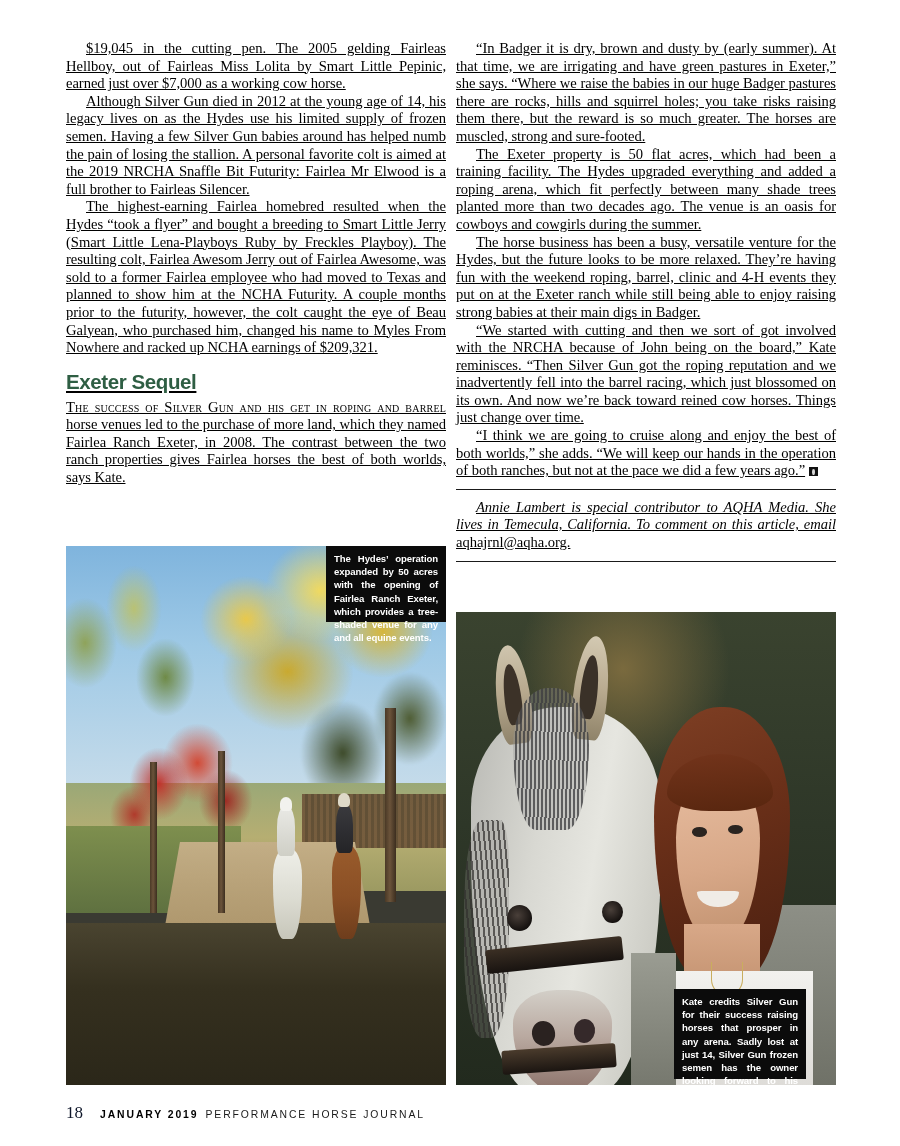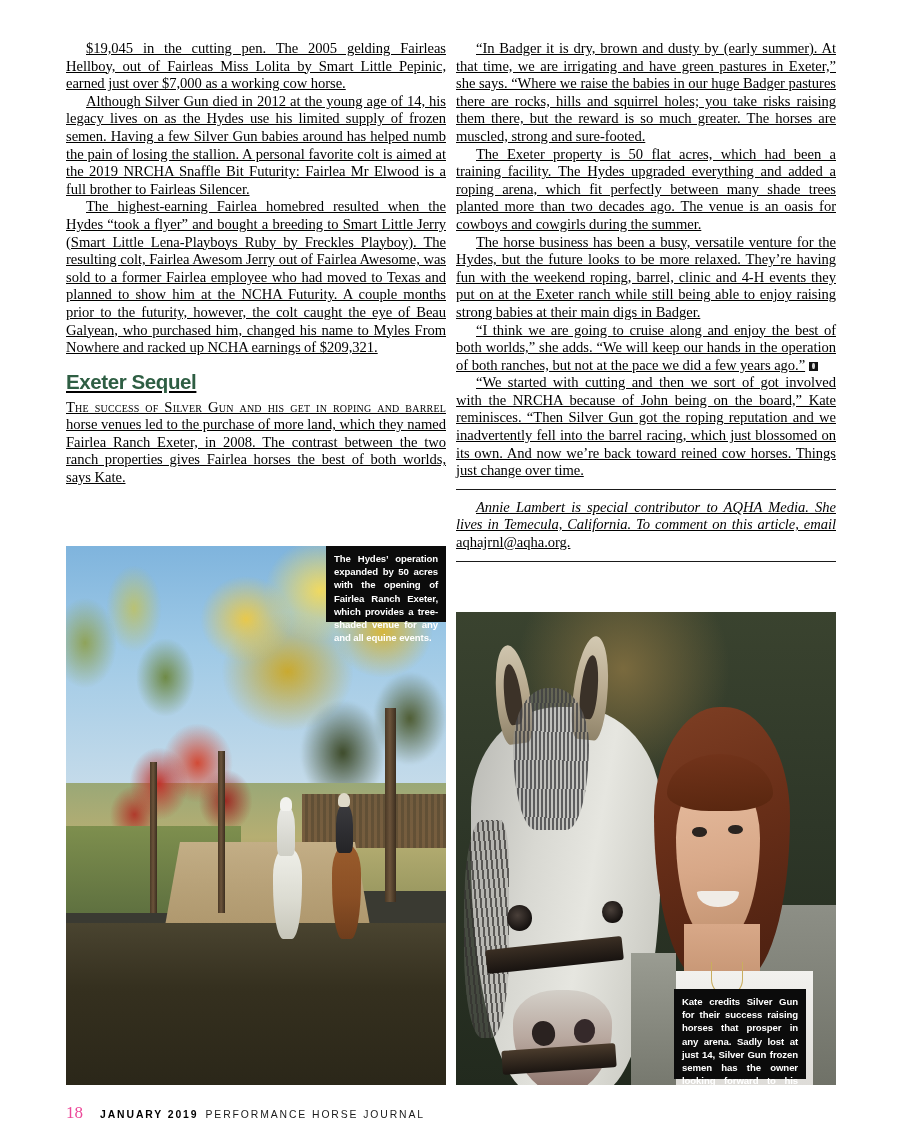--- a/index.html
+++ b/index.html
@@ -395,21 +395,21 @@
     left: 66px;
     top: 1104px;
     display: flex;
     align-items: baseline;
     white-space: nowrap;
   }
   .folio {
     font-family: "Liberation Serif", serif;
     font-size: 17px;
     line-height: 17px;
-    color: #ec4899;
+    color: #0f172a;
   }
   .folio-month {
     font-family: "Liberation Sans", sans-serif;
     font-weight: bold;
     font-size: 10.4px;
     letter-spacing: 1.9px;
     margin-left: 17px;
     color: #000;
   }
   .folio-pub {
@@ -433,22 +433,22 @@
 
     <h2 class="section-head">Exeter Sequel</h2>
 
     <p class="no-indent"><span class="smallcaps">The success of Silver Gun and his get in roping and barrel</span><span> horse venues led to the purchase of more land, which they named Fairlea Ranch Exeter, in 2008. The contrast between the two ranch properties gives Fairlea horses the best of both worlds, says Kate.</span></p>
   </div>
 
   <div class="col col-right">
     <p>“In Badger it is dry, brown and dusty by (early summer). At that time, we are irrigating and have green pastures in Exeter,” she says. “Where we raise the babies in our huge Badger pastures there are rocks, hills and squirrel holes; you take risks raising them there, but the reward is so much greater. The horses are muscled, strong and sure-footed.</p>
     <p>The Exeter property is 50 flat acres, which had been a training facility. The Hydes upgraded everything and added a roping arena, which fit perfectly between many shade trees planted more than two decades ago. The venue is an oasis for cowboys and cowgirls during the summer.</p>
     <p>The horse business has been a busy, versatile venture for the Hydes, but the future looks to be more relaxed. They’re having fun with the weekend roping, barrel, clinic and 4-H events they put on at the Exeter ranch while still being able to enjoy raising strong babies at their main digs in Badger.</p>
+    <p>“We started with cutting and then we sort of got involved with the NRCHA because of John being on the board,” Kate reminisces. “Then Silver Gun got the roping reputation and we inadvertently fell into the barrel racing, which just blossomed on its own. And now we’re back toward reined cow horses. Things just change over time.</p>
     <p><span>“I think we are going to cruise along and enjoy the best of both worlds,” she adds. “We will keep our hands in the operation of both ranches, but not at the pace we did a few years ago.”</span><span class="endmark"></span></p>
-    <p>“We started with cutting and then we sort of got involved with the NRCHA because of John being on the board,” Kate reminisces. “Then Silver Gun got the roping reputation and we inadvertently fell into the barrel racing, which just blossomed on its own. And now we’re back toward reined cow horses. Things just change over time.</p>
 
     <hr class="rule">
 
     <p class="bio"><span>Annie Lambert is special contributor to AQHA Media. She lives in Temecula, California. To comment on this article, email </span><span class="email">aqhajrnl@aqha.org.</span></p>
 
     <hr class="rule">
   </div>
 
   <div class="photo photo-left">
     <div class="ph-layer lp-sky"></div>

